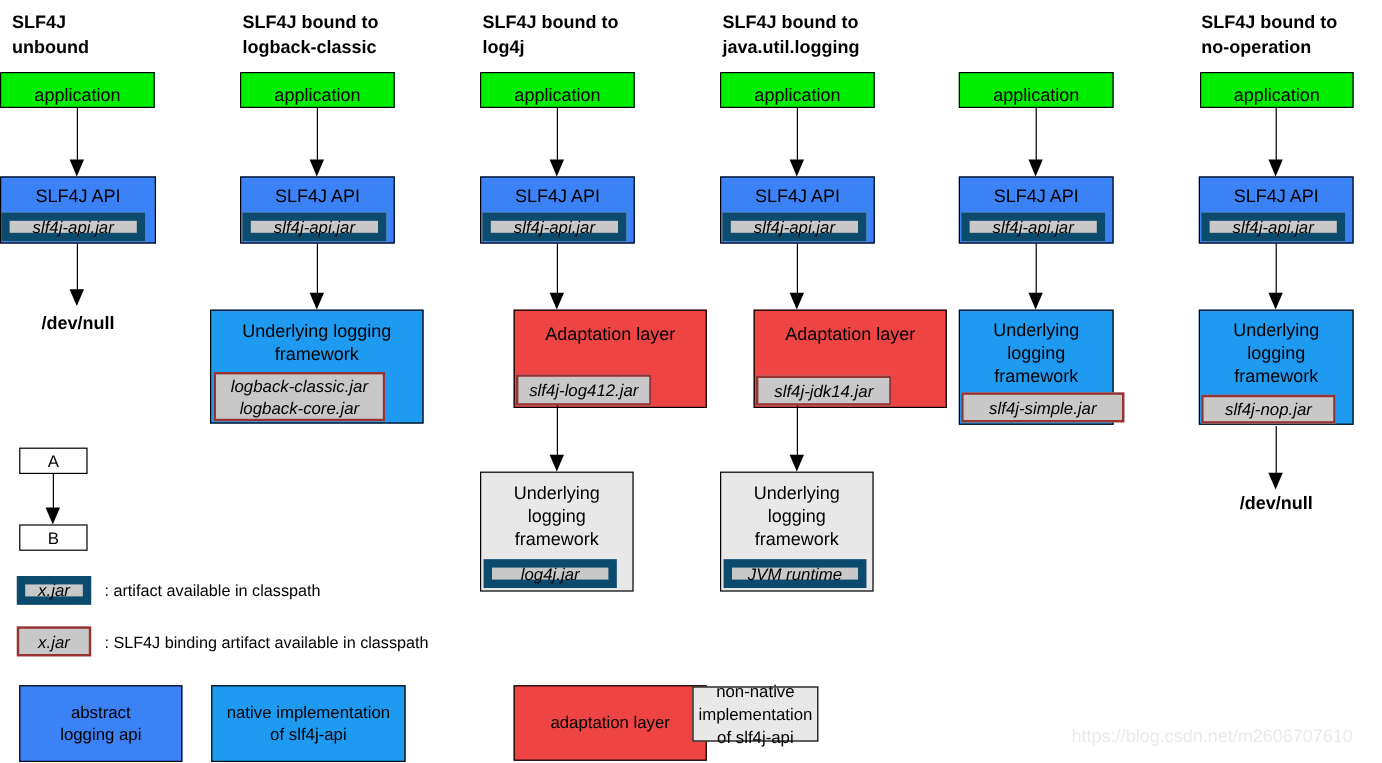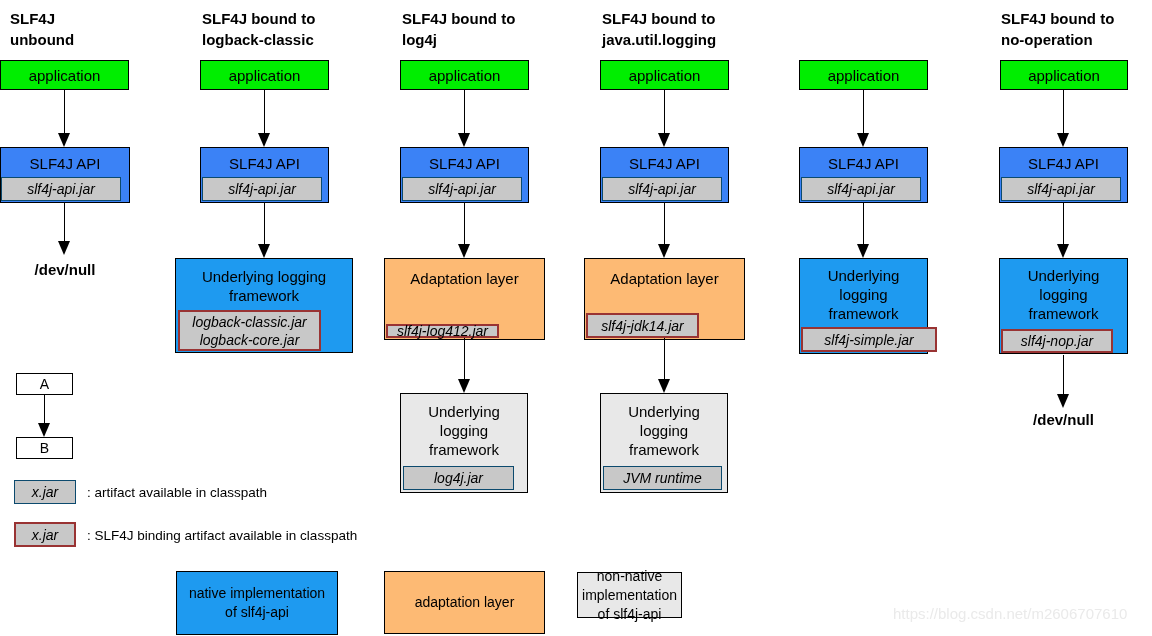--- a/index.html
+++ b/index.html
@@ -3,27 +3,27 @@
 <meta charset="utf-8">
 <style>
   html,body{margin:0;padding:0;background:#fff;}
   #canvas{position:relative;width:1152px;height:636px;background:#fff;overflow:hidden;
           font-family:"Liberation Sans",sans-serif;color:#000;}
   .pre{white-space:pre-line;}
   .box{position:absolute;box-sizing:border-box;border:1px solid #000;background:#fff;
        display:flex;align-items:center;justify-content:center;text-align:center;
        font-size:15px;line-height:19px;}
   .topalign{align-items:flex-start;}
-  .app{background:#00ee00;}
+  .app{background:#00ee00;align-items:flex-end;}
   .apibox{background:#3b82f6;padding-top:6px;}
   .bluebox{background:#1e9af0;}
-  .tealbox{background:#fdba74;}
+  .tealbox{background:#ef4444;margin-left:44px;}
   .graybox{background:#e8e8e8;}
   .whitebox{background:#fff;}
-  .jar{position:absolute;box-sizing:border-box;border:1px solid #0c4a6e;background:#c8c8c8;
+  .jar{position:absolute;box-sizing:border-box;border:7px solid #0c4a6e;background:#c8c8c8;
        font-style:italic;font-size:14px;line-height:18px;display:flex;align-items:center;
        justify-content:center;text-align:center;}
   .jar.binding{border:2px solid #993333;}
   .coltitle{position:absolute;font-weight:bold;font-size:15px;line-height:21px;white-space:pre-line;}
   .devnull{position:absolute;font-weight:bold;font-size:15px;text-align:center;}
   .arrow{position:absolute;width:12px;}
   .arrow .stem{position:absolute;left:6px;top:0;width:1px;background:#000;}
   .arrow .head{position:absolute;left:0;bottom:0;width:0;height:0;
                border-left:6px solid transparent;border-right:6px solid transparent;
                border-top:14px solid #000;}
@@ -99,21 +99,21 @@
     <div class="jar" style="left:1px;bottom:1px;width:120px;height:24px;">
       <span class="pre">slf4j-api.jar</span>
     </div>
   </div>
   <div class="arrow" style="left:458px;top:203px;height:55px;">
       <div class="stem" style="height:43px;"></div>
       <div class="head"></div>
     </div>
   <div class="box tealbox topalign" style="left:384px;top:258px;width:161px;height:82px;padding-top:10px;">
     <span class="pre">Adaptation layer</span>
-    <div class="jar binding" style="left:1px;bottom:1px;width:113px;height:14px;">
+    <div class="jar binding" style="left:1px;bottom:1px;width:113px;height:26px;">
       <span class="pre">slf4j-log412.jar</span>
     </div>
   </div>
   <div class="arrow" style="left:458px;top:338px;height:55px;">
       <div class="stem" style="height:43px;"></div>
       <div class="head"></div>
     </div>
   <div class="box graybox topalign" style="left:400px;top:393px;width:128px;height:100px;padding-top:8px;">
     <span class="pre">Underlying
 logging
@@ -234,20 +234,24 @@
   <div class="jar" style="left:14px;top:480px;width:62px;height:24px;">
     <span class="pre">x.jar</span>
   </div>
   <div class="notetext" style="left:87px;top:485px;">: artifact available in classpath</div>
 
   <div class="jar binding" style="left:14px;top:522px;width:62px;height:25px;">
     <span class="pre">x.jar</span>
   </div>
   <div class="notetext" style="left:87px;top:528px;">: SLF4J binding artifact available in classpath</div>
 
+  <div class="box apibox keybox" style="left:16px;top:571px;width:136px;height:64px;padding-top:0;align-items:center;">
+    <span class="pre">abstract
+logging api</span>
+  </div>
   <div class="box bluebox keybox" style="left:176px;top:571px;width:162px;height:64px;">
     <span class="pre">native implementation
 of slf4j-api</span>
   </div>
   <div class="box tealbox keybox" style="left:384px;top:571px;width:161px;height:63px;">
     <span class="pre">adaptation layer</span>
   </div>
   <div class="box graybox keybox" style="left:577px;top:572px;width:105px;height:46px;">
     <span class="pre">non-native
 implementation

